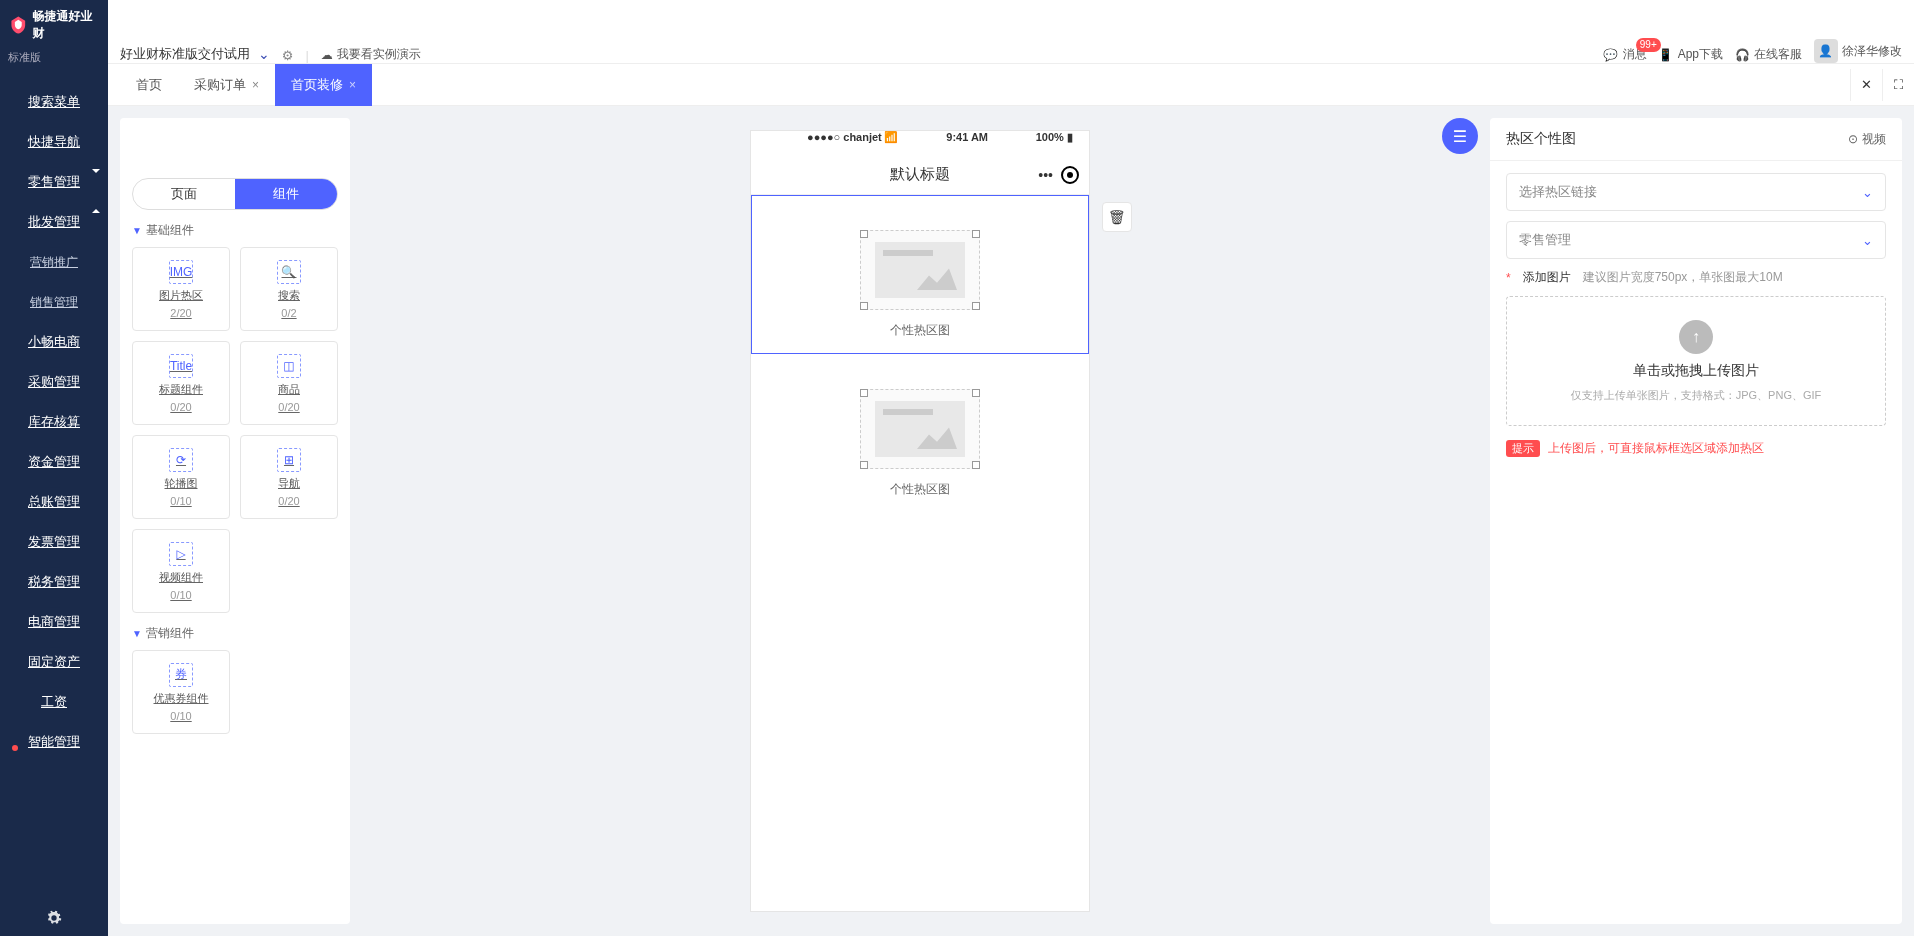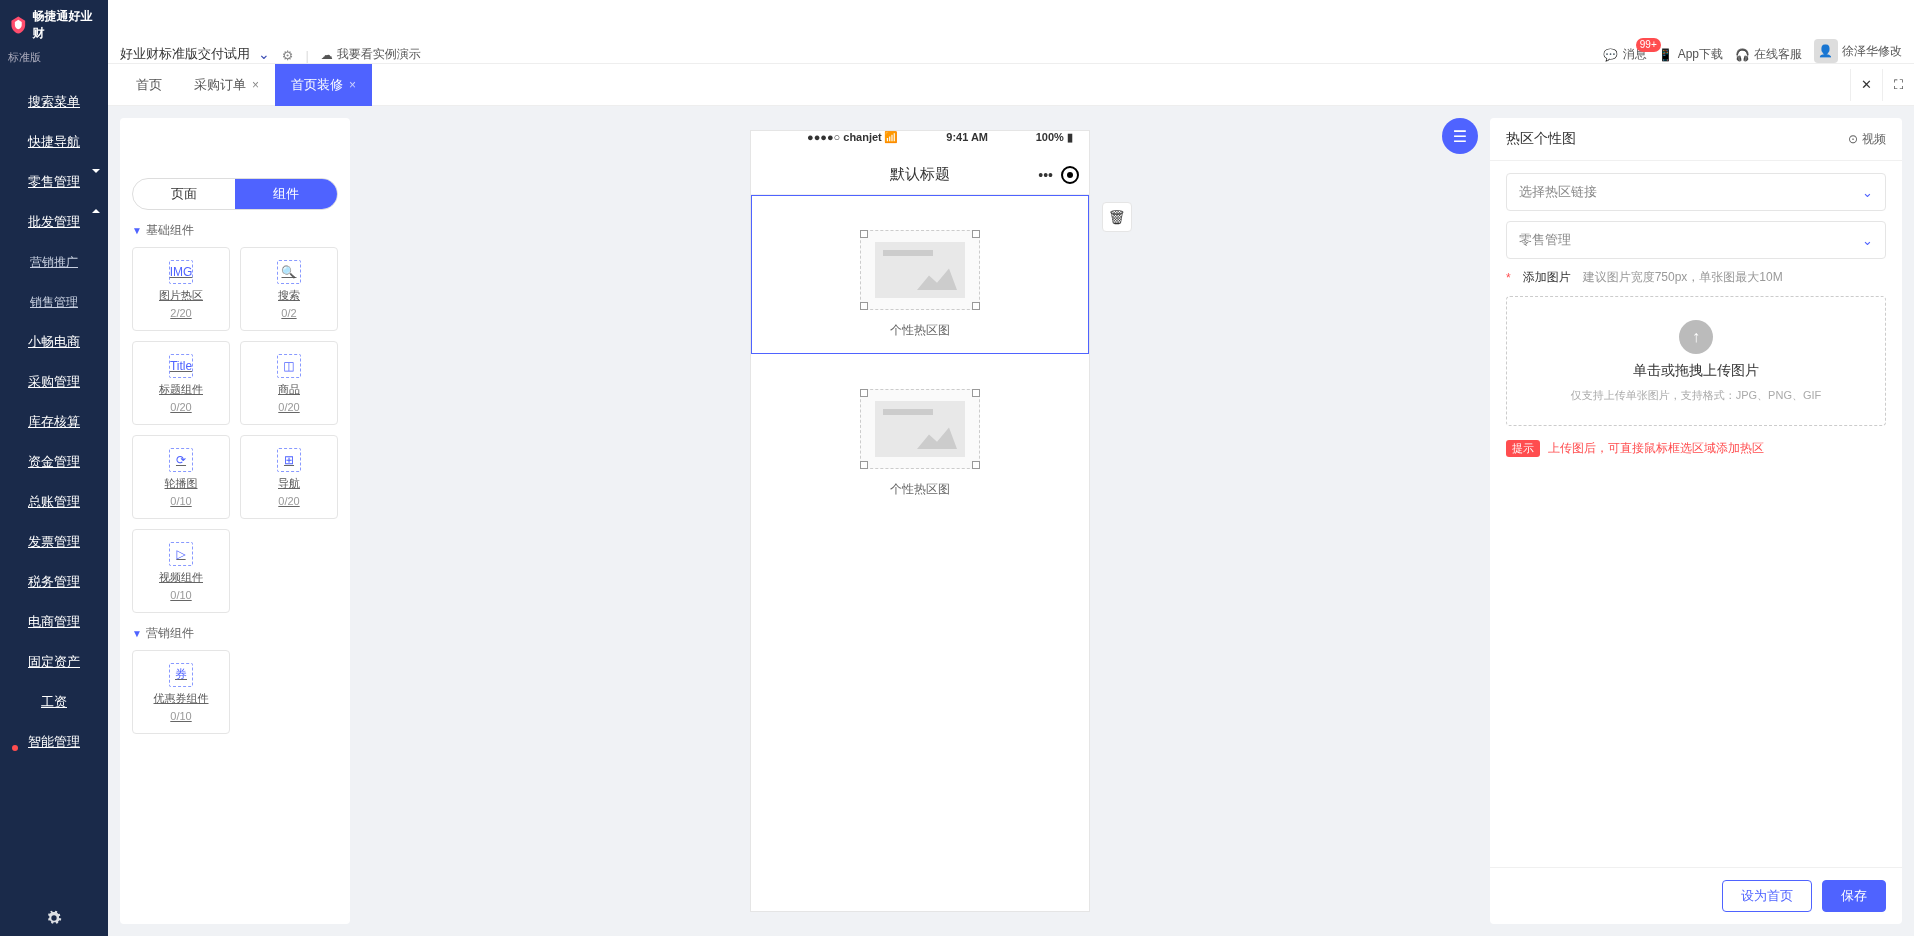--- a/index.html
+++ b/index.html
@@ -354,21 +354,17 @@
           <div class="upload-box">
             <div class="circ">↑</div>
             <div class="t1">单击或拖拽上传图片</div>
             <div class="t2">仅支持上传单张图片，支持格式：JPG、PNG、GIF</div>
           </div>
           <div class="tip-row">
             <span class="tip-tag">提示</span>
             <span class="tip-txt">上传图后，可直接鼠标框选区域添加热区</span>
           </div>
         </div>
-        <div class="config-footer">
-          <button class="btn">设为首页</button>
-          <button class="btn primary">保存</button>
-        </div>
       </div>
 
     </div>
   </div>
 </div>
 
 </body></html>

